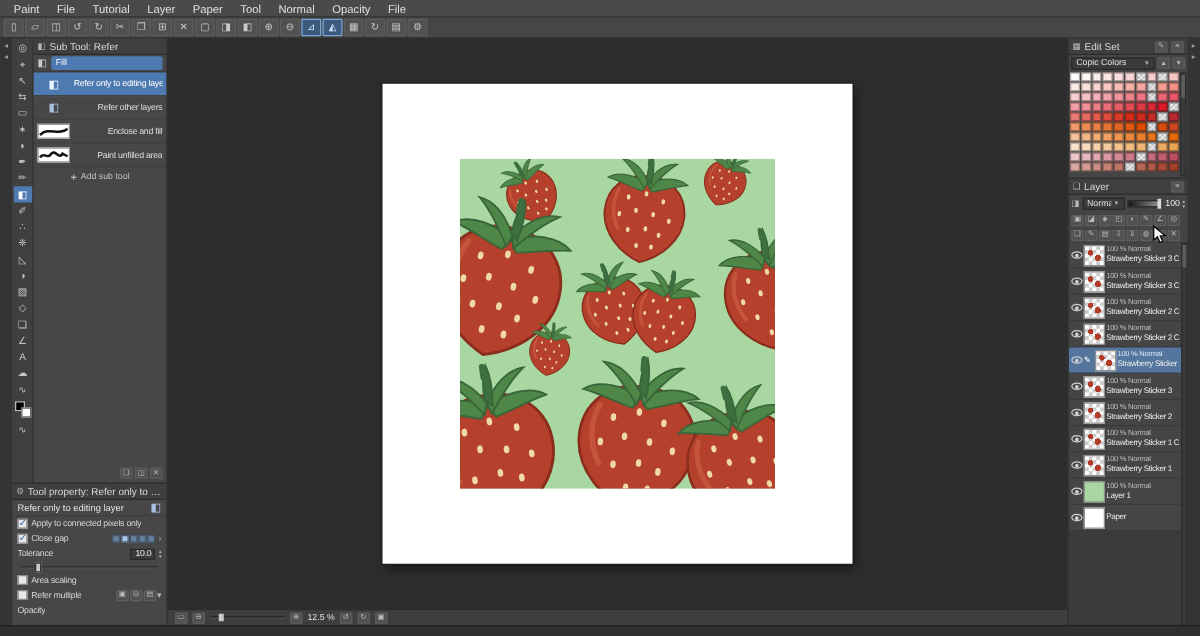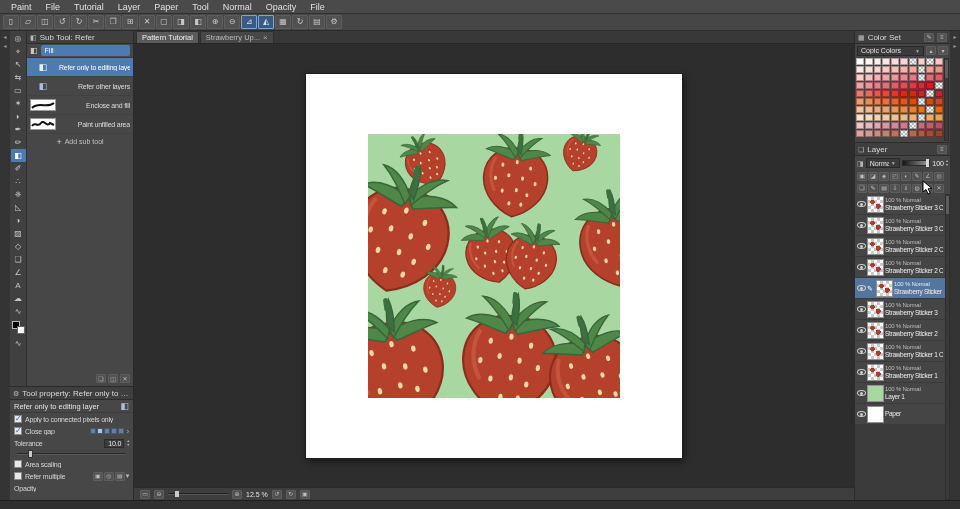--- a/index.html
+++ b/index.html
@@ -386,29 +386,20 @@
             <span class="mini-arrow">▾</span>
           </span>
         </div>
         <div class="tp-row">
           <span class="tp-label">Opacity</span>
         </div>
       </div>
     </div>
 
     <div class="canvas-area">
-      <div class="doc-tabs">
-          <div class="doc-tab active">
-            <span>Pattern Tutorial</span>
-          </div>
-          <div class="doc-tab">
-            <span>Strawberry Up...</span>
-            <span class="tab-close">×</span>
-          </div>
-        </div>
       <div class="viewport">
         <div class="page">
           <svg class="artwork" width="252" height="264" viewBox="0 0 252 264">
             <defs>
               <g id="sb">
                 <path d="M0,-26 C18,-27 32,-14 32,4 C32,22 17,37 0,43 C-17,37 -32,22 -32,4 C-32,-14 -18,-27 0,-26 Z" fill="#b5402c" stroke="#8a2d1d" stroke-width="1.5"></path>
                 <path d="M-22,-14 C-27,-4 -26,8 -20,18" stroke="#d4674a" stroke-width="3" fill="none" opacity="0.5" stroke-linecap="round"></path>
                 <g fill="#f0d9a8">
                   <ellipse cx="-14" cy="-8" rx="1.5" ry="2.1"></ellipse>
                     <ellipse cx="0" cy="-12" rx="1.5" ry="2.1"></ellipse>
@@ -465,21 +456,21 @@
         <span class="mini-btn">↻</span>
         <span class="mini-btn">▣</span>
       </div>
     </div>
 
     <div class="right-col">
 
       <div class="colorset-panel">
         <div class="panel-title">
           <span class="p-icon">▦</span>
-          <span class="p-title">Color Set</span>
+          <span class="p-title">Edit Set</span>
           <span class="mini-btn">✎</span>
           <span class="mini-btn">≡</span>
         </div>
         <div class="preset-row">
           <div class="select">
             <span>Copic Colors</span>
             <span class="caret">▼</span>
           </div>
           <span class="mini-btn">▴</span>
           <span class="mini-btn">▾</span>

